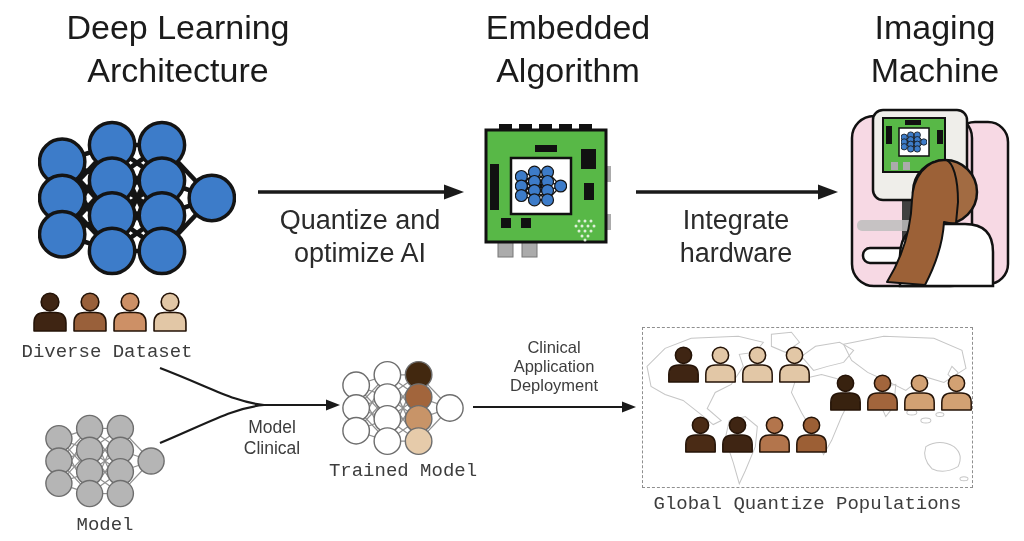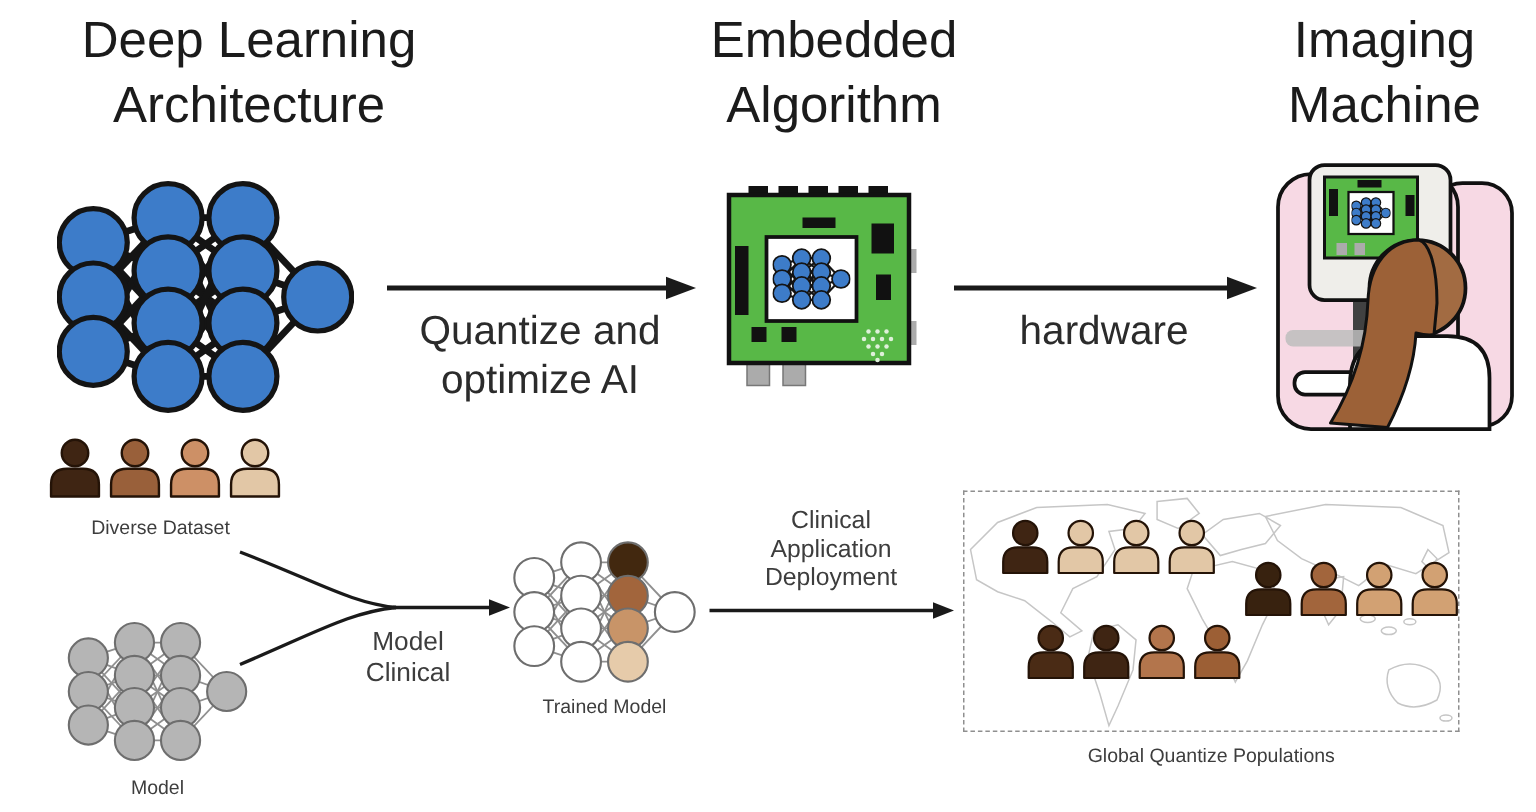--- a/index.html
+++ b/index.html
@@ -1,22 +1,22 @@
 <!DOCTYPE html>
 <html style="--ink: #1b1b1b; --label: #3d3d3d; --arrow: #1a1a1a; --node-blue: #3d7cc9; --board-green: #58b847; --connector-gray: #ababab; --machine-pink: #f7d9e4; --monitor-gray: #efeeea; --column-dark: #414141; --map-line: #c6c6c6; --box-dash: #8f8f8f;"><head>
 <meta charset="utf-8">
 <style>
   html,body{margin:0;padding:0;background:#fff;}
   .canvas{position:relative;width:1024px;height:541px;background:#ffffff;
           font-family:"Liberation Sans",sans-serif;overflow:hidden;}
   .abs{position:absolute;}
   .title{position:absolute;text-align:center;font-size:34px;line-height:43px;
-         color:var(--ink);font-weight:400;}
+         color:var(--ink);font-weight:400;padding-left:12px;}
   .steplbl{position:absolute;text-align:center;font-size:27px;line-height:33px;color:#2b2b2b;}
-  .small{position:absolute;text-align:center;font-size:13px;line-height:22px;color:var(--label);}
+  .small{position:absolute;text-align:center;font-size:19px;line-height:22px;color:var(--label);font-family:Liberation Mono, monospace;}
   .tiny{position:absolute;text-align:center;font-size:16.5px;line-height:19px;color:var(--label);}
   .global-box{position:absolute;left:642px;top:327px;width:331px;height:161px;
               border:1.5px dashed var(--box-dash);box-sizing:border-box;background:#fff;}
   .prow{position:absolute;display:flex;}
   .person{display:block;}
   svg{display:block;}
 </style>
 </head>
 <body>
 
@@ -176,20 +176,21 @@
         <circle cx="105" cy="116" r="1.5"></circle>
       <circle cx="102" cy="120" r="1.5"></circle>
     </g>
   </svg>
 
   <svg class="abs" style="left:634px;top:180px;width:206px;height:24px;" viewBox="0 0 206 24">
     <line x1="2" y1="12" x2="186" y2="12" stroke="var(--arrow)" stroke-width="3.4"></line>
     <polygon points="184,4.5 204,12 184,19.5" fill="var(--arrow)"></polygon>
   </svg>
   <div class="steplbl" style="left:634px;top:204px;width:204px;">
+    <div>Integrate</div>
     <div>hardware</div>
   </div>
 
   <div class="title" style="left:814px;top:6px;width:218px;">
     <div>Imaging</div>
     <div>Machine</div>
   </div>
 
   <svg class="abs" style="left:845px;top:106px;width:172px;height:184px;" viewBox="0 0 172 184">
     <rect x="110" y="16" width="53" height="162" rx="20" fill="var(--machine-pink)" stroke="#111" stroke-width="2.5"></rect>

